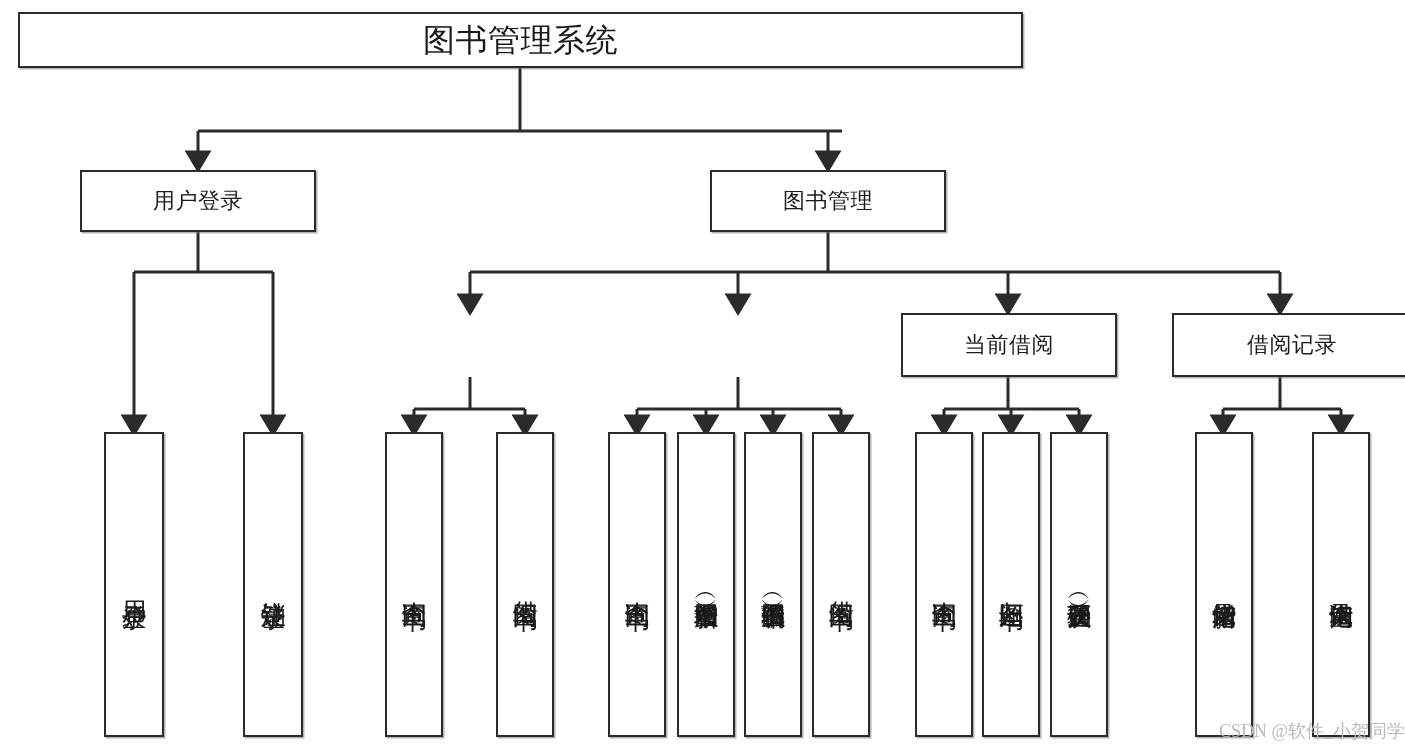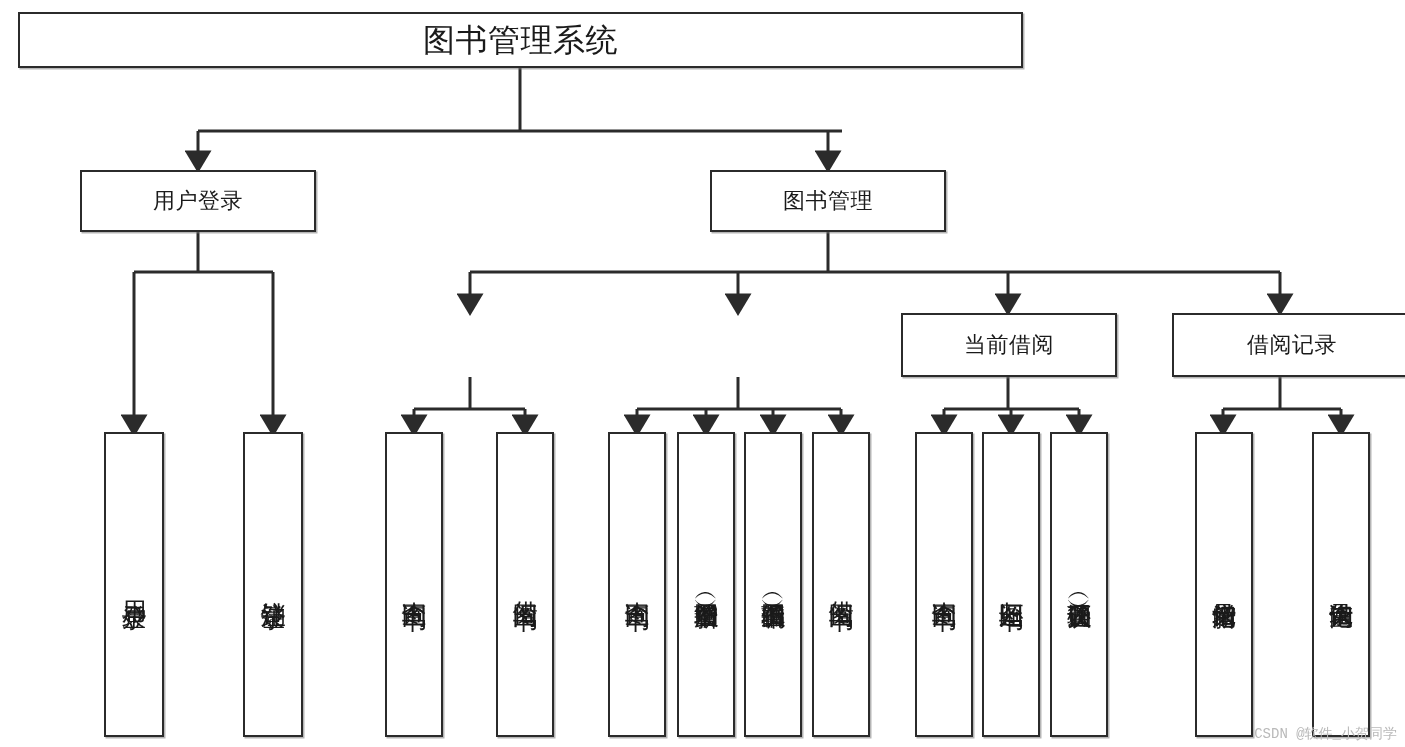--- a/index.html
+++ b/index.html
@@ -62,25 +62,25 @@
     line-height: 1.02;
     letter-spacing: 2px;
     white-space: nowrap;
   }
   .node.vert.tight .label {
     font-size: 24px;
     letter-spacing: 0px;
   }
   #watermark {
     position: absolute;
-    right: 8px;
+    right: 0;
     bottom: 4px;
-    font-size: 14px;
+    font-size: 18px;
     color: #b9b9b9;
-    font-family: Liberation Mono, monospace;
+    font-family: Liberation Serif, serif;
     white-space: nowrap;
     user-select: none;
   }
 </style>
 </head>
 <body>
 
 <div id="diagram-root">
 
   <svg id="connector-layer" viewBox="0 0 1405 747" width="1405" height="747" xmlns="http://www.w3.org/2000/svg">

